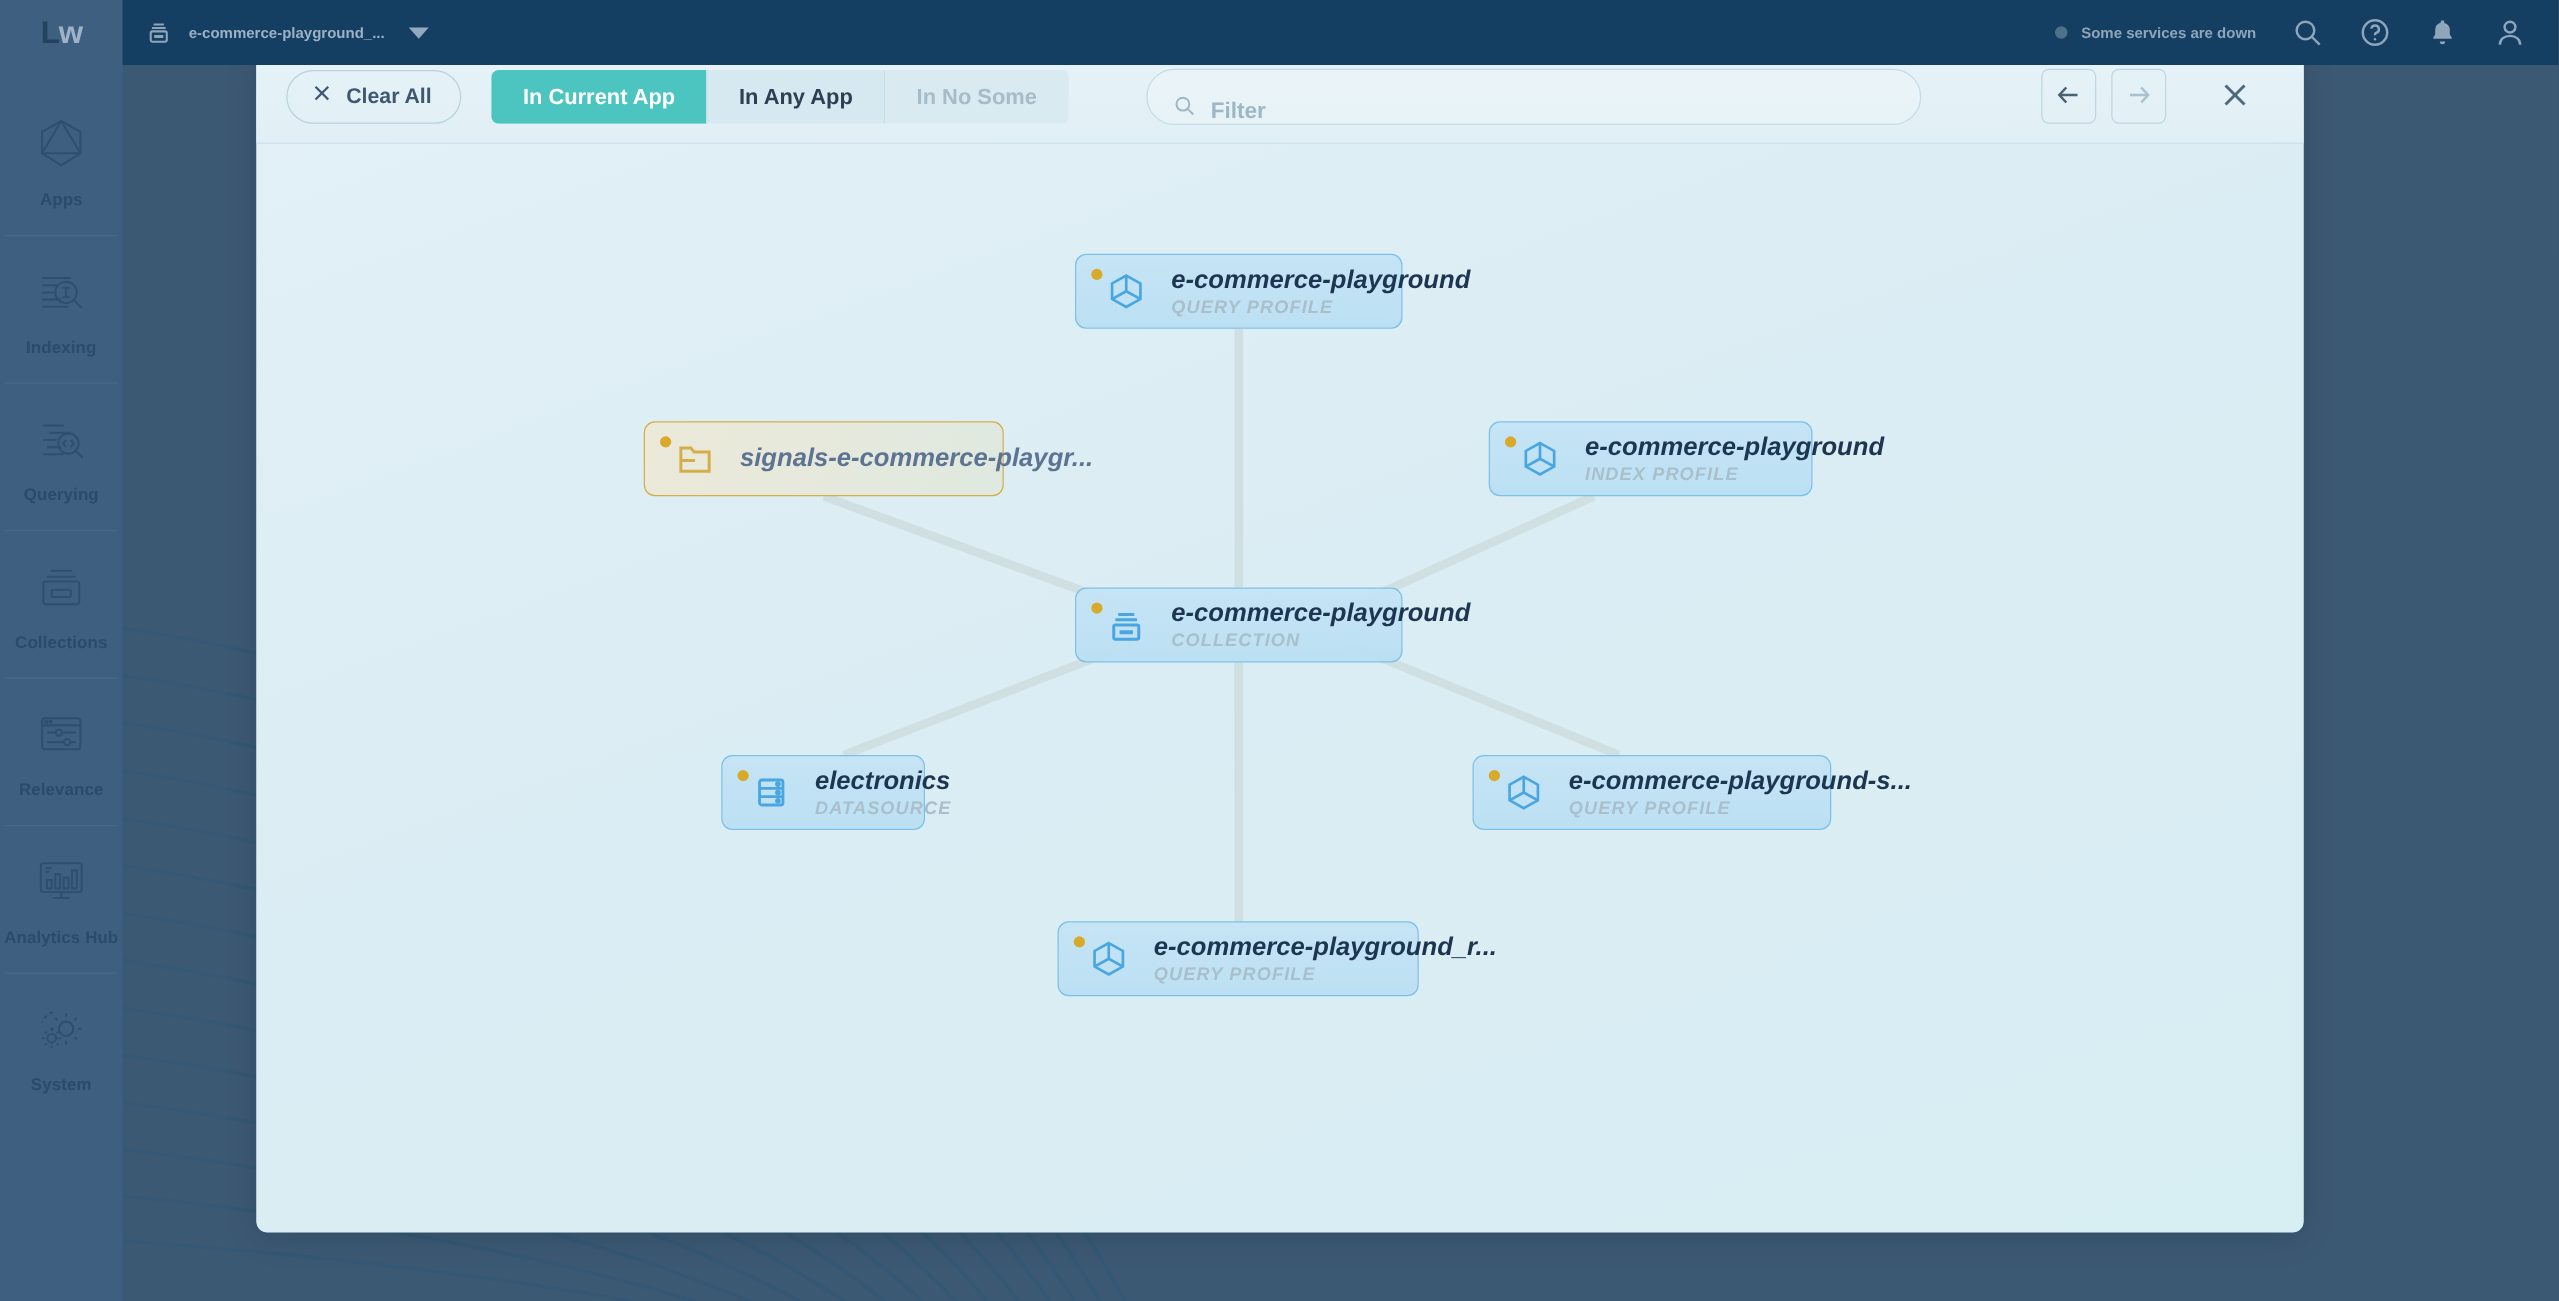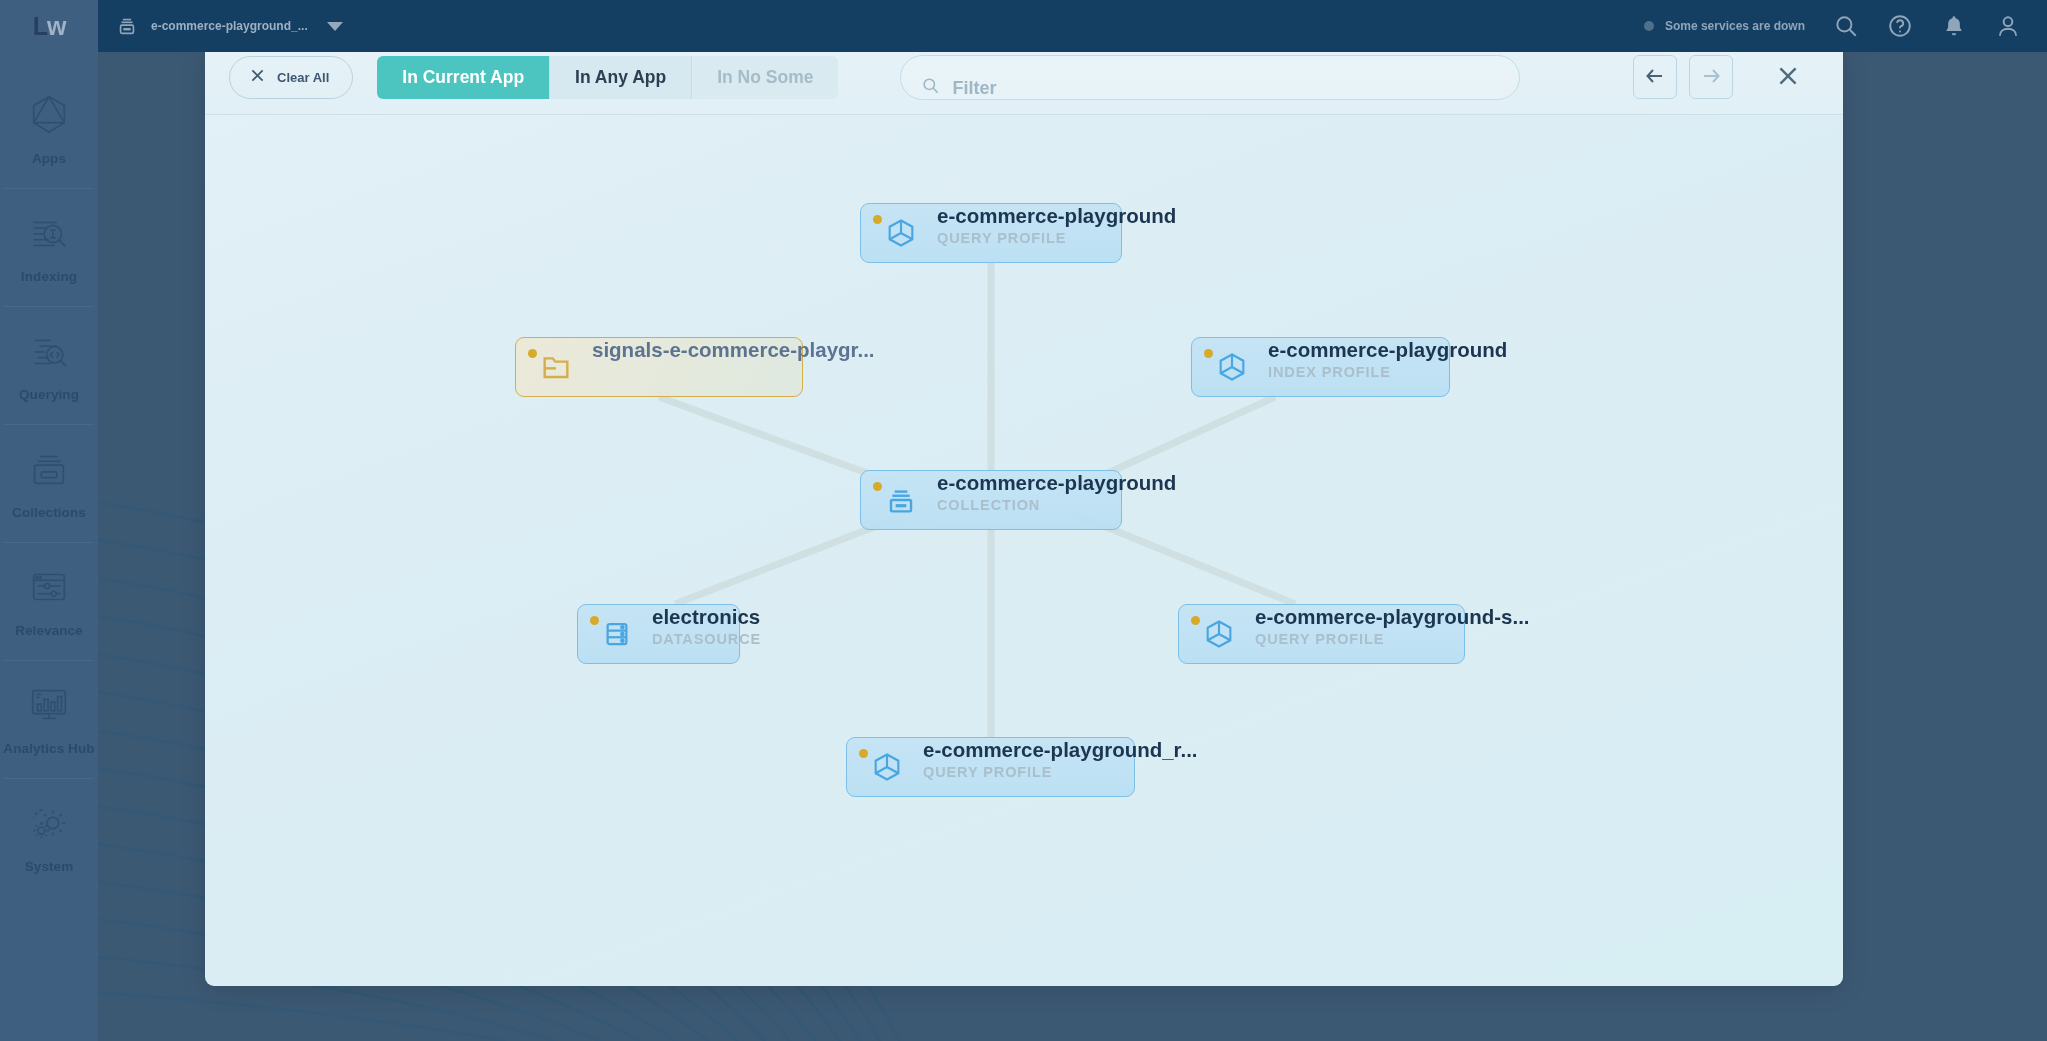--- a/index.html
+++ b/index.html
@@ -64,21 +64,21 @@
   }
   .toolbar {
     height: 75px; display: flex; align-items: center; padding: 0 30px 0 24px;
     border-bottom: 1px solid rgba(120,160,180,.22);
     background: linear-gradient(180deg,#e6f2f8,#e1f0f6);
   }
   .clear-all {
     display: flex; align-items: center; gap: 11px;
     height: 43px; padding: 0 23px 0 19px; border: 1px solid #b9d2de;
     border-radius: 23px; background: transparent; color: #3f5770;
-    font-size: 13px; font-weight: 700; cursor: pointer; font-family: inherit;
+    font-size: 17px; font-weight: 700; cursor: pointer; font-family: inherit;
   }
   .seg { display: flex; margin-left: 24px; border-radius: 6px; overflow: hidden; }
   .seg-btn {
     height: 43px; padding: 0 25px; border: none; font-family: inherit;
     font-size: 17.5px; font-weight: 700; cursor: pointer;
     display: flex; align-items: center; justify-content: center;
   }
   .seg-btn.active { background: #4cc4c0; color: #ffffff; }
   .seg-btn.idle   { background: #d6e9f1; color: #2d3f52; border-left: 1px solid #c6dee8; }
   .seg-btn.disabled { background: #d9eaf1; color: #a6bcc7; border-left: 1px solid #c6dee8; cursor: default; }
@@ -103,23 +103,23 @@
   .close-btn {
     width: 50px; height: 50px; margin-left: 18px; background: transparent; border: none;
     display: flex; align-items: center; justify-content: center; cursor: pointer; color: #4f6a7c;
   }
 
   
   .graph { position: relative; width: 100%; height: 871px; }
   .edges { position: absolute; inset: 0; }
 
   .node {
-    position: absolute; display: flex; gap: 20px;
+    position: absolute; display: flex; align-items: center; gap: 20px;
     border-radius: 9px; padding: 0 26px 0 24px;
-    cursor: pointer; box-sizing: border-box;
+    cursor: pointer; box-sizing: border-box; font-style: italic;
   }
   .node.blue {
     background: linear-gradient(180deg, rgba(196,228,245,.95), rgba(186,223,243,.95));
     border: 1.5px solid #7cc0e8;
   }
   .node.amber {
     background: linear-gradient(115deg, #ece9d8, #dfe9e0);
     border: 1.5px solid #d5ae4c;
   }
   .node .marker {

